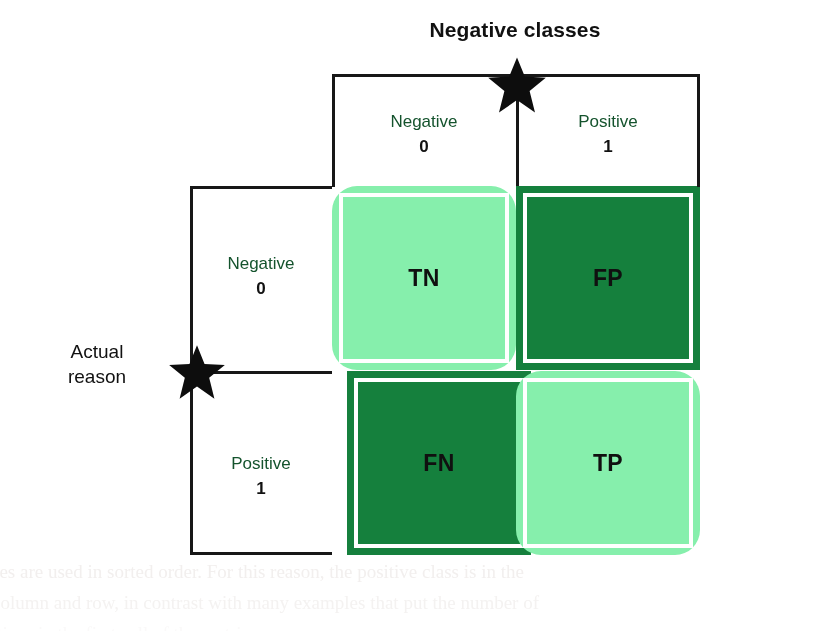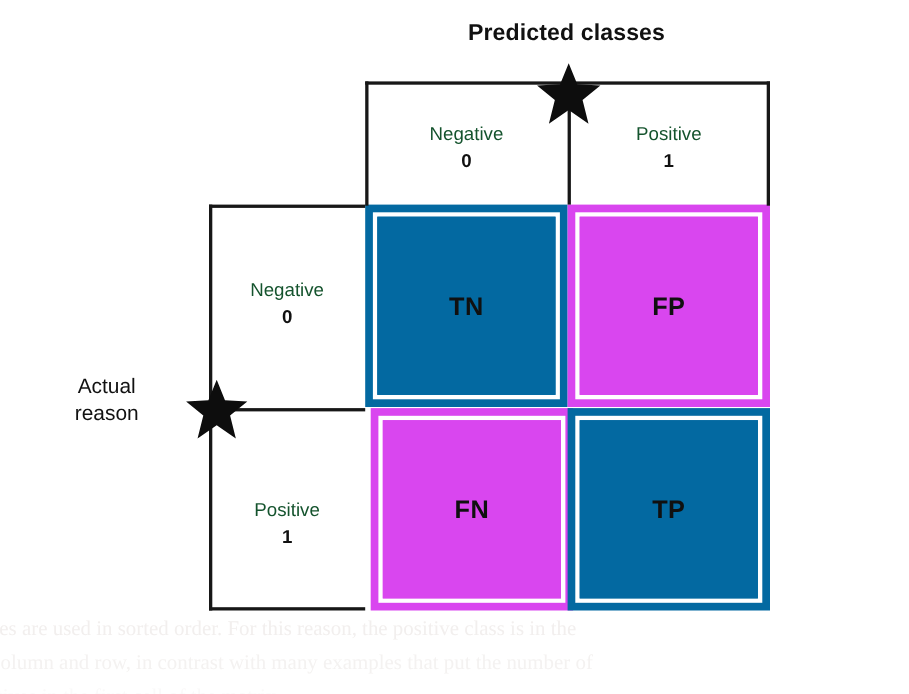--- a/index.html
+++ b/index.html
@@ -149,21 +149,21 @@
   }
   .cell {
     position: absolute;
     width: 184px;
     height: 184px;
     box-sizing: border-box;
     padding: 7px;
   }
   .cell.p00 { left: 0px;   top: 0px; }
   .cell.p01 { left: 184px; top: 0px; }
-  .cell.p10 { left: 5px;   top: 185px; }
+  .cell.p10 { left: 15px;   top: 185px; }
   .cell.p11 { left: 184px; top: 185px; }
 
   .cell-ring {
     width: 100%;
     height: 100%;
     box-sizing: border-box;
     border: 4px solid #ffffff;
     display: flex;
     align-items: center;
     justify-content: center;
@@ -174,41 +174,41 @@
     display: flex;
     align-items: center;
     justify-content: center;
   }
   .cell-label {
     font-size: 23px;
     font-weight: bold;
     color: #101010;
     letter-spacing: .4px;
   }
-  .teal  { background: #0369a1; }
-  .pink  { background: #d946ef; }
+  .teal  { background: #86efac; border-radius: 25px; }
+  .pink  { background: #15803d; }
 
   
   .star {
     position: absolute;
     z-index: 9;
   }
   .star-top  { left: 487px; top: 56px;  width: 60px; height: 58px; }
   .star-left { left: 168px; top: 344px; width: 58px; height: 56px; }
 </style>
 </head>
 <body>
 
 <div class="bg-text">
   <div class="l1">ses are used in sorted order. For this reason, the positive class is in the</div>
   <div class="l2">column and row, in contrast with many examples that put the number of</div>
   <div class="l3">itives in the first cell of the matrix.</div>
 </div>
 
-<div class="title-predicted">Predicted classes</div>
+<div class="title-predicted">Negative classes</div>
 <div class="title-actual">
   <span>Actual</span>
   <span>reason</span>
 </div>
 
 <div class="frame frame-top"></div>
 <div class="frame frame-left"></div>
 <div class="divider-v"></div>
 <div class="divider-h"></div>
 

